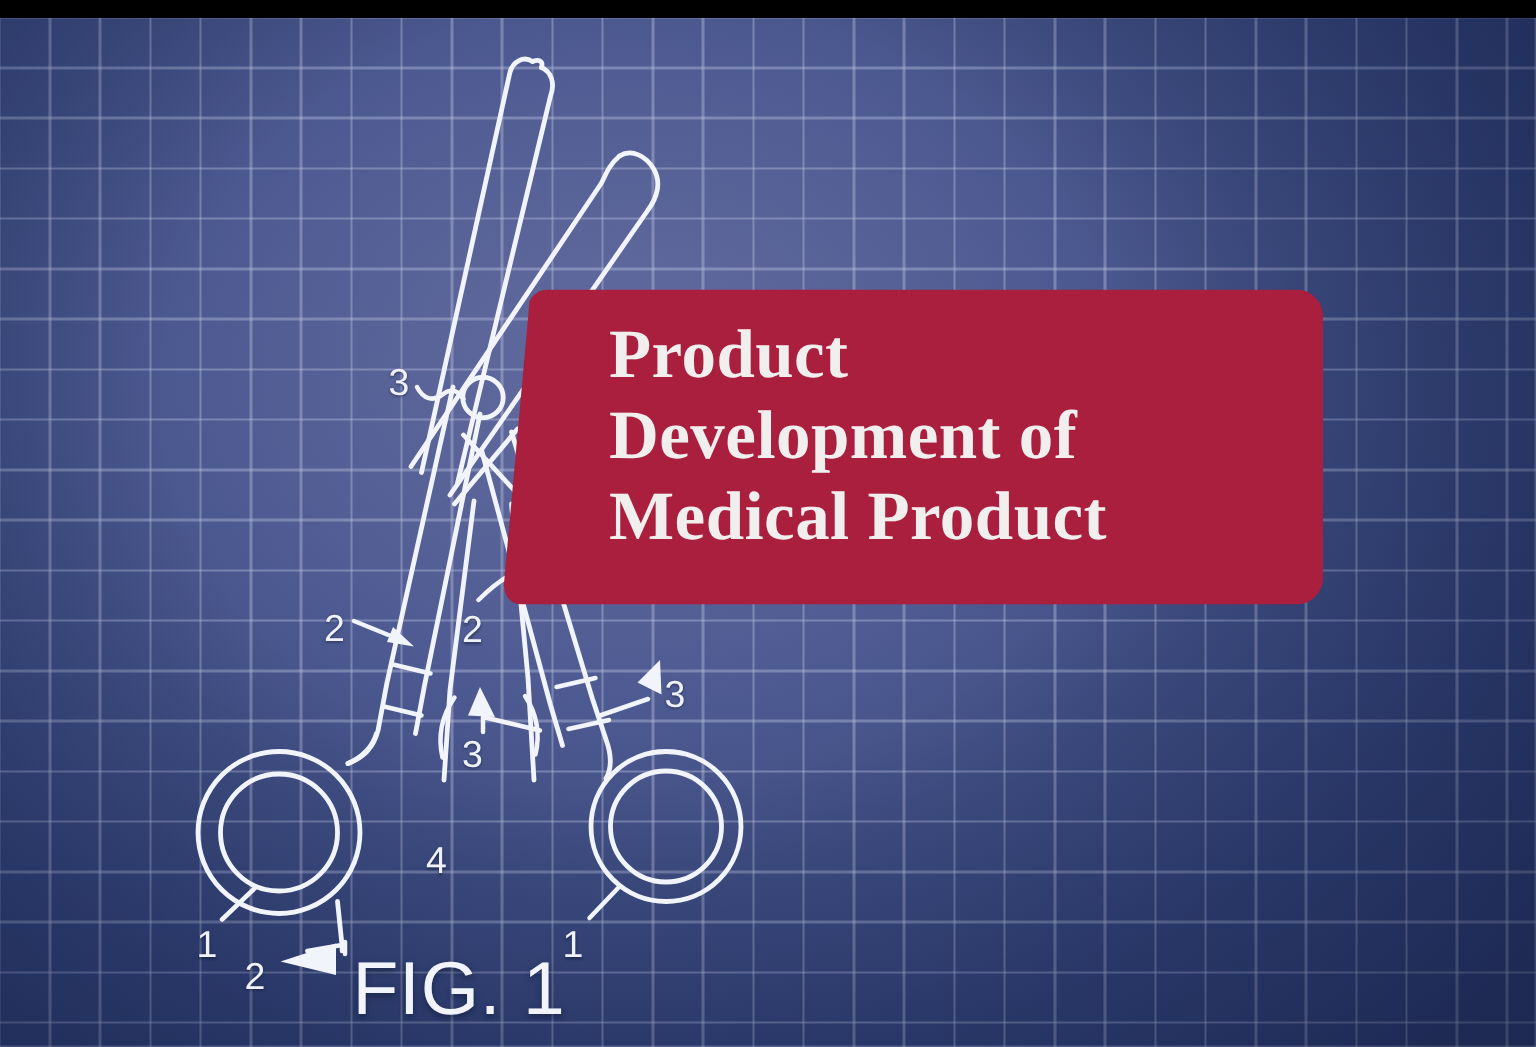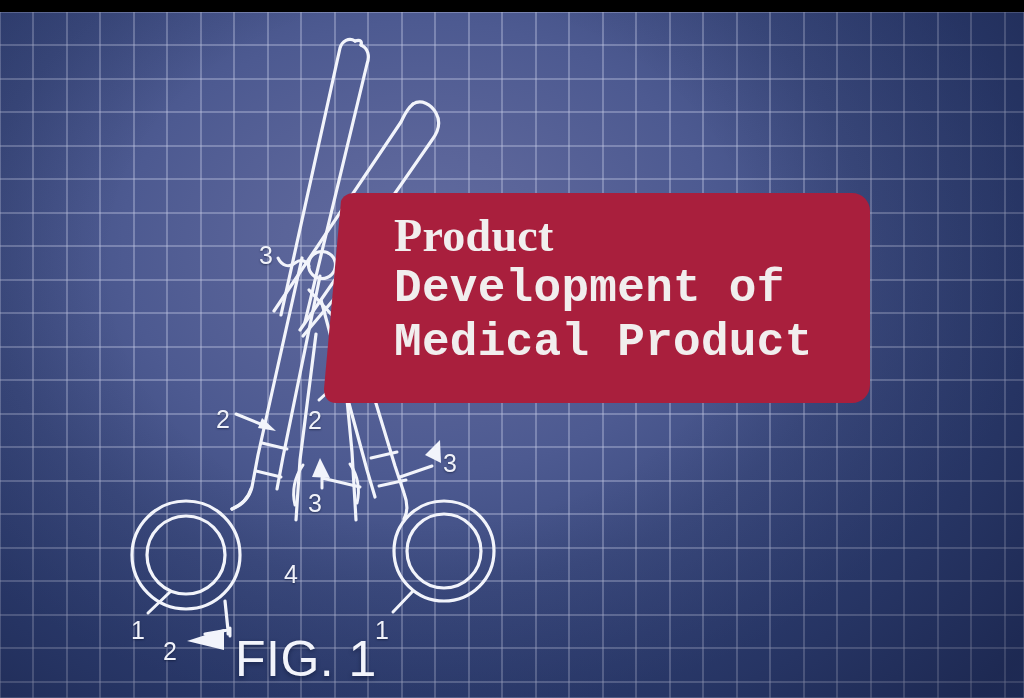--- a/index.html
+++ b/index.html
@@ -40,29 +40,29 @@
     text-shadow:0 1px 2px rgba(10,18,45,.55);
   }
   #figlabel{
     position:absolute;left:235px;top:634px;color:#f2f4fb;
     font-family:Liberation Sans, sans-serif;font-size:50px;line-height:1;
     letter-spacing:.5px;text-shadow:0 2px 4px rgba(10,18,45,.5);
   }
 
   
   #banner{
-    position:absolute;left:324px;top:193px;width:546px;height:160px;
+    position:absolute;left:336px;top:193px;width:546px;height:160px;
   }
   #bannershape{position:absolute;left:0;top:0;width:546px;height:210px;}
   #bannertext{
     position:absolute;left:70px;top:16px;width:470px;
     color:#f1eeee;font-family:"Liberation Serif",serif;font-weight:bold;
     font-size:46px;line-height:1.17;letter-spacing:.3px;
   }
-  #bannertext .l2,#bannertext .l3{display:block;font-family:Liberation Mono, monospace;}
+  #bannertext .l2,#bannertext .l3{display:block;}
   #bannertext .l1{display:block;}
 </style>
 </head>
 <body>
 
 <div id="stage">
 
   <div id="bp">
     <div id="grid"></div>
     <div id="vign"></div>

